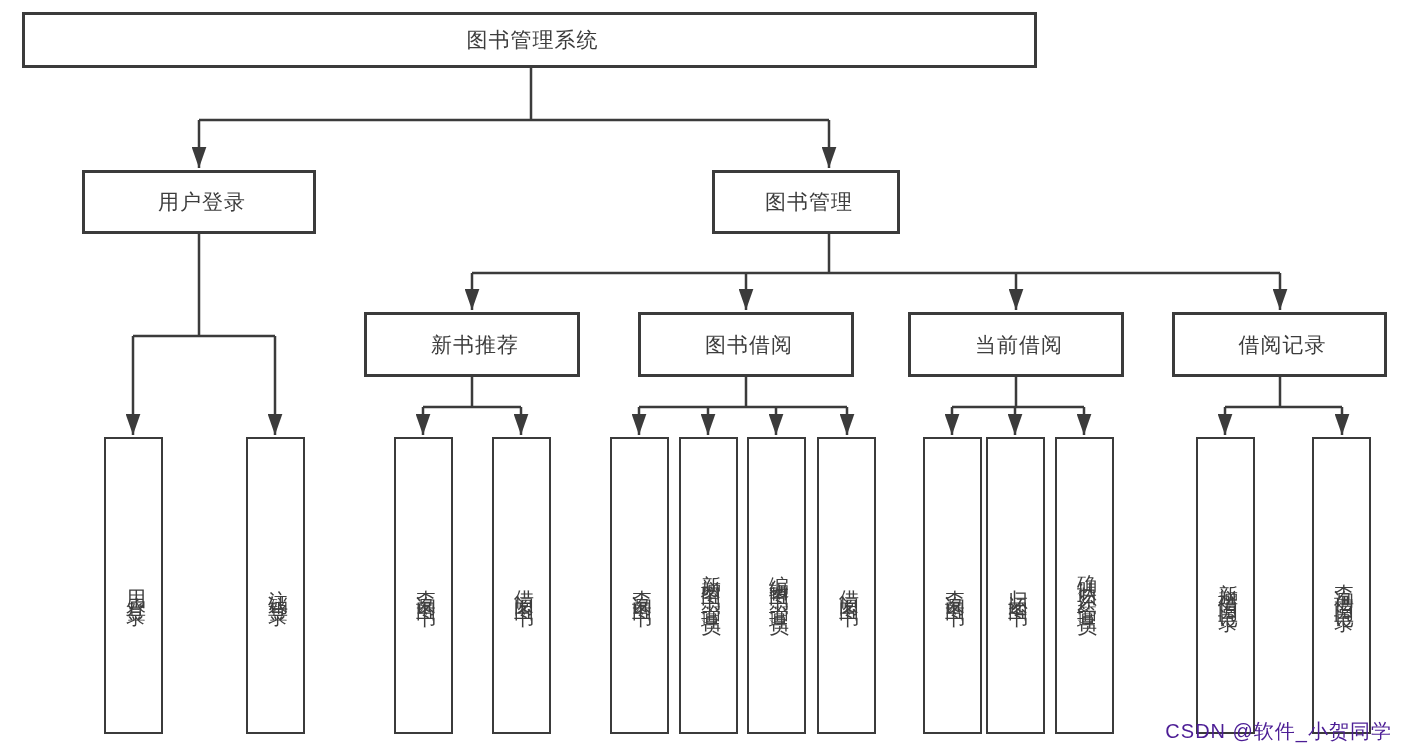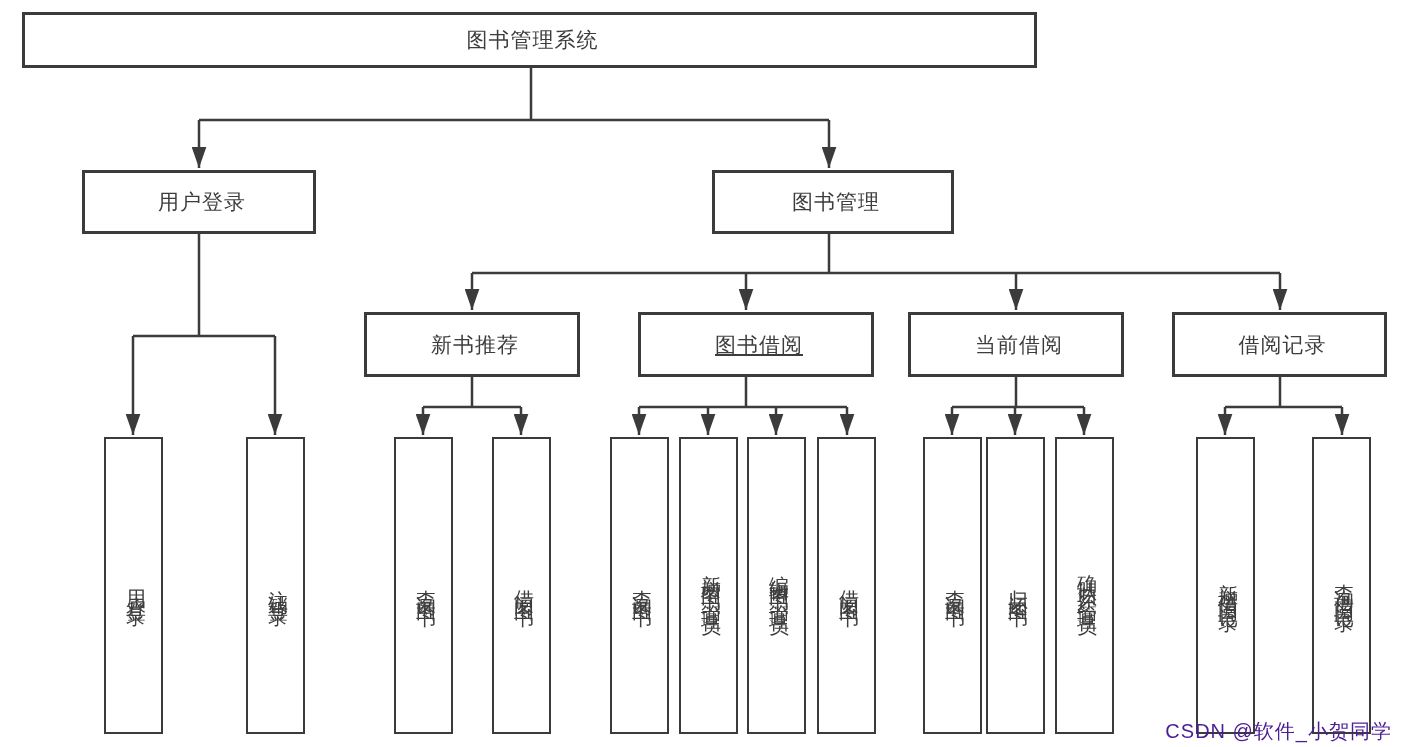--- a/index.html
+++ b/index.html
@@ -112,28 +112,28 @@
     </g>
   </svg>
 
   <div class="node hbox" style="left:22px; top:12px; width:1015px; height:56px;">
     <span>图书管理系统</span>
   </div>
 
   <div class="node hbox" style="left:82px; top:170px; width:234px; height:64px;">
     <span>用户登录</span>
   </div>
-  <div class="node hbox" style="left:712px; top:170px; width:242px; height:64px;">
+  <div class="node hbox" style="left:712px; top:170px; width:188px; height:64px;">
     <span>图书管理</span>
   </div>
 
   <div class="node hbox" style="left:364px; top:312px; width:216px; height:65px;">
     <span>新书推荐</span>
   </div>
-  <div class="node hbox" style="left:638px; top:312px; width:236px; height:65px;text-decoration:underline;">
+  <div class="node hbox" style="left:638px; top:312px; width:216px; height:65px;">
     <span>图书借阅</span>
   </div>
   <div class="node hbox" style="left:908px; top:312px; width:216px; height:65px;">
     <span>当前借阅</span>
   </div>
   <div class="node hbox" style="left:1172px; top:312px; width:215px; height:65px;">
     <span>借阅记录</span>
   </div>
 
   <div class="node vbox" style="left:104px;">

